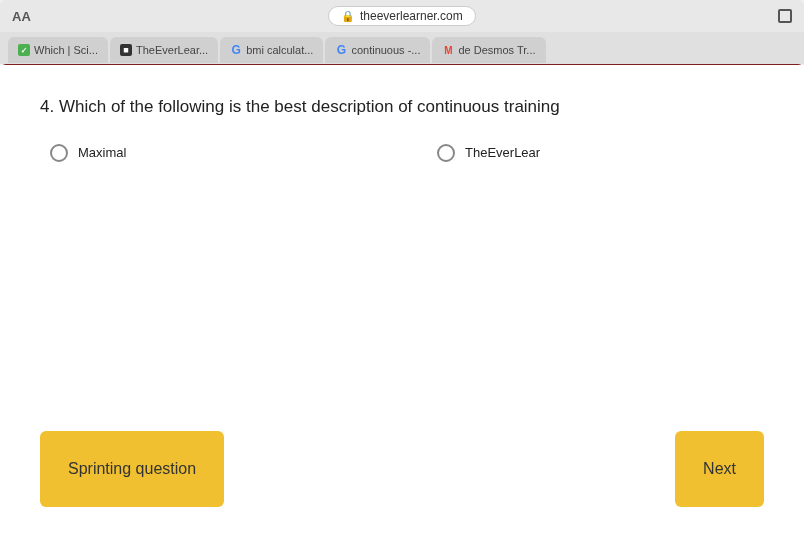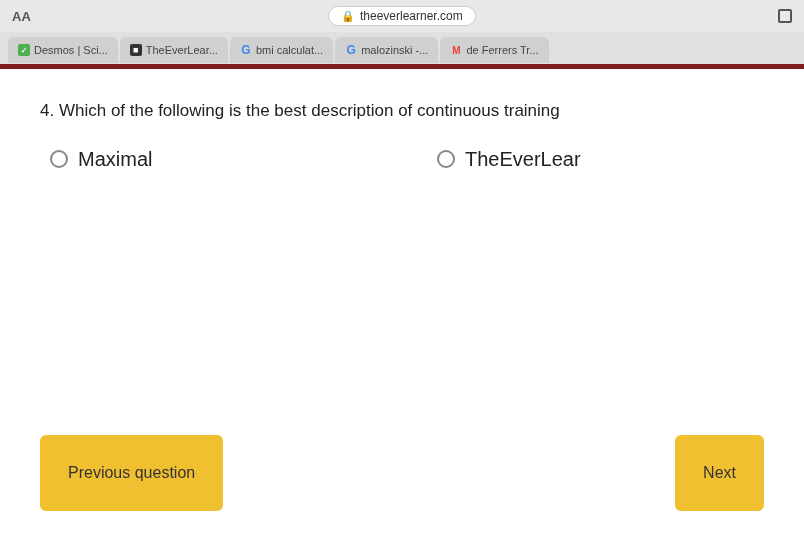--- a/index.html
+++ b/index.html
@@ -7,21 +7,22 @@
       width: 804px;
       height: 536px;
       font-family: -apple-system, BlinkMacSystemFont, 'Segoe UI', Arial, sans-serif;
       background: #f0f0f0;
       overflow: hidden;
     }
 
     
     .browser-chrome {
       background: #e8e8e8;
-      border-bottom: 5px solid #7f1d1d;
+      border-bottom: 1px solid #7f1d1d;
+      border-radius: 6px;
     }
 
     .title-bar {
       display: flex;
       align-items: center;
       justify-content: center;
       padding: 6px 12px;
       height: 32px;
       position: relative;
     }
@@ -119,21 +120,21 @@
       grid-template-columns: 1fr 1fr;
       gap: 16px 60px;
       margin-top: 10px;
       padding-left: 10px;
     }
 
     .option-item {
       display: flex;
       align-items: center;
       gap: 10px;
-      font-size: 20px;
+      font-size: 13px;
       color: #222;
       cursor: pointer;
     }
 
     .radio-circle {
       width: 18px;
       height: 18px;
       border: 2px solid #888;
       border-radius: 50%;
       flex-shrink: 0;
@@ -182,37 +183,37 @@
     <div class="url-bar">
       <span class="lock-icon">🔒</span>
       <span>theeverlearner.com</span>
     </div>
     <div class="window-controls"></div>
   </div>
 
   <div class="tabs-bar">
     <div class="tab-item">
       <div class="tab-icon tab-icon-desmos">✓</div>
-      <span>Desmos | Sci...</span>
+      <span>Which | Sci...</span>
     </div>
     <div class="tab-item">
       <div class="tab-icon tab-icon-everlear">■</div>
       <span>TheEverLear...</span>
     </div>
     <div class="tab-item">
       <div class="tab-icon tab-icon-google">G</div>
       <span>bmi calculat...</span>
     </div>
     <div class="tab-item">
       <div class="tab-icon tab-icon-google">G</div>
-      <span>malozinski -...</span>
+      <span>continuous -...</span>
     </div>
     <div class="tab-item">
       <div class="tab-icon tab-icon-gmail">M</div>
-      <span>de Ferrers Tr...</span>
+      <span>de Desmos Tr...</span>
     </div>
   </div>
 
 </div>
 
 <div class="content-area">
 
   <div class="question-number">
     <span>4.</span>
     <span>Which of the following is the best description of continuous training</span>
@@ -228,17 +229,17 @@
 
     <div class="option-item">
       <div class="radio-circle"></div>
       <span>TheEverLear</span>
     </div>
 
 
   </div>
 
   <div class="buttons-row">
-    <button class="btn-previous">Previous question</button>
+    <button class="btn-previous">Sprinting question</button>
     <button class="btn-next">Next</button>
   </div>
 
 </div>
 
 </body></html>

